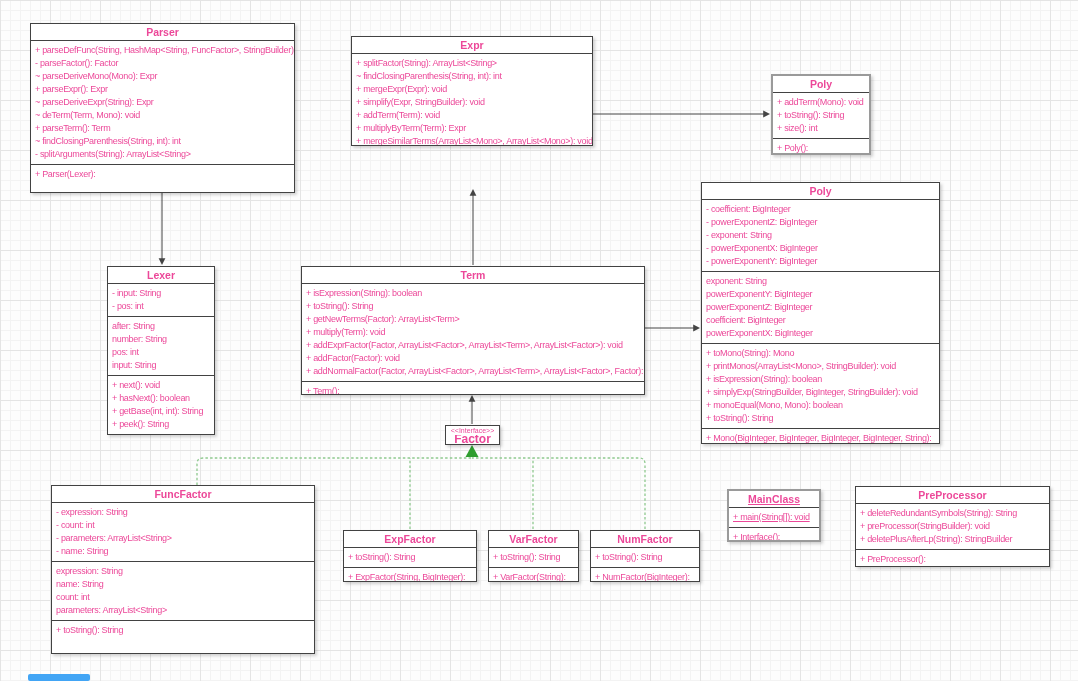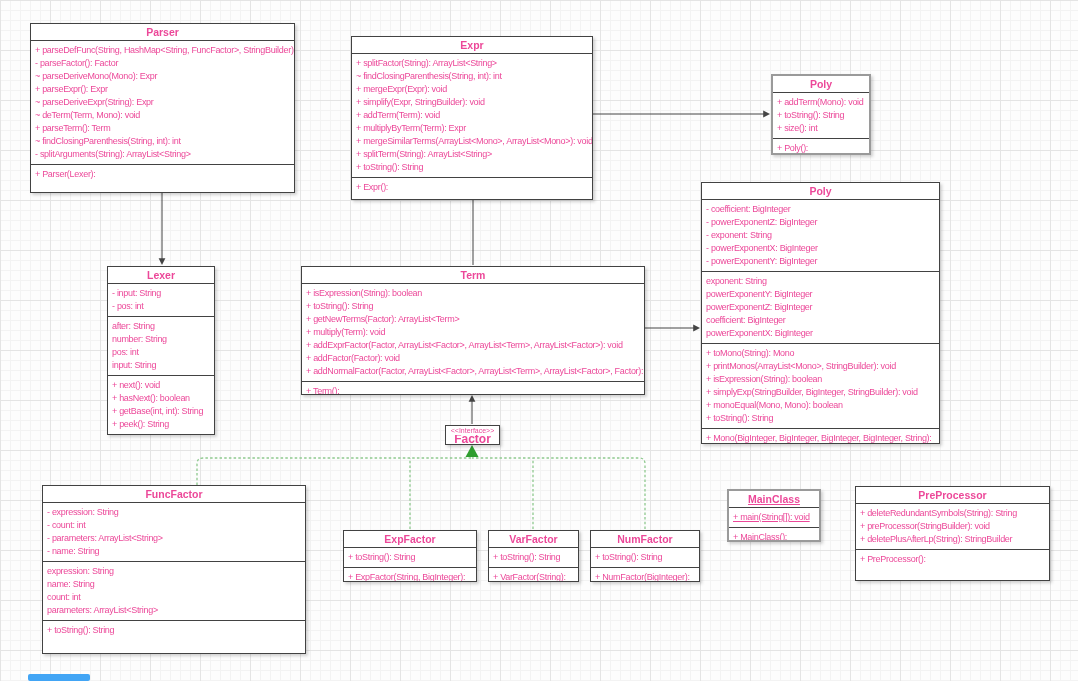--- a/index.html
+++ b/index.html
@@ -75,21 +75,21 @@
           <div class="uml-line">~ parseDeriveExpr(String): Expr</div>
           <div class="uml-line">~ deTerm(Term, Mono): void</div>
           <div class="uml-line">+ parseTerm(): Term</div>
           <div class="uml-line">~ findClosingParenthesis(String, int): int</div>
           <div class="uml-line">- splitArguments(String): ArrayList&lt;String&gt;</div>
         </div>
         <div class="uml-compartment">
           <div class="uml-line">+ Parser(Lexer):</div>
         </div>
       </div>
-      <div class="uml-box" style="left: 351px; top: 36px; width: 242px; height: 164px;">
+      <div class="uml-box" style="left: 351px; top: 36px; width: 242px; height: 110px;">
         <div class="uml-title">Expr</div>
         <div class="uml-compartment">
           <div class="uml-line">+ splitFactor(String): ArrayList&lt;String&gt;</div>
           <div class="uml-line">~ findClosingParenthesis(String, int): int</div>
           <div class="uml-line">+ mergeExpr(Expr): void</div>
           <div class="uml-line">+ simplify(Expr, StringBuilder): void</div>
           <div class="uml-line">+ addTerm(Term): void</div>
           <div class="uml-line">+ multiplyByTerm(Term): Expr</div>
           <div class="uml-line">+ mergeSimilarTerms(ArrayList&lt;Mono&gt;, ArrayList&lt;Mono&gt;): void</div>
           <div class="uml-line">+ splitTerm(String): ArrayList&lt;String&gt;</div>
@@ -169,21 +169,21 @@
           <div class="uml-line">+ toString(): String</div>
         </div>
         <div class="uml-compartment">
           <div class="uml-line">+ Mono(BigInteger, BigInteger, BigInteger, BigInteger, String):</div>
         </div>
       </div>
       <div class="uml-box small" style="left: 445px; top: 425px; width: 55px; height: 20px;">
         <div class="uml-stereotype">&lt;&lt;Interface&gt;&gt;</div>
         <div class="uml-title">Factor</div>
       </div>
-      <div class="uml-box" style="left: 42px; top: 485px; width: 264px; height: 169px;">
+      <div class="uml-box" style="left: 51px; top: 485px; width: 264px; height: 169px;">
         <div class="uml-title">FuncFactor</div>
         <div class="uml-compartment">
           <div class="uml-line">- expression: String</div>
           <div class="uml-line">- count: int</div>
           <div class="uml-line">- parameters: ArrayList&lt;String&gt;</div>
           <div class="uml-line">- name: String</div>
         </div>
         <div class="uml-compartment">
           <div class="uml-line">expression: String</div>
           <div class="uml-line">name: String</div>
@@ -220,24 +220,24 @@
         <div class="uml-compartment">
           <div class="uml-line">+ NumFactor(BigInteger):</div>
         </div>
       </div>
       <div class="uml-box gray" style="left: 727px; top: 489px; width: 94px; height: 53px; text-decoration: underline;">
         <div class="uml-title">MainClass</div>
         <div class="uml-compartment">
           <div class="uml-line">+ main(String[]): void</div>
         </div>
         <div class="uml-compartment">
-          <div class="uml-line">+ MainClass():</div>
-        </div>
-      </div>
-      <div class="uml-box" style="left: 855px; top: 486px; width: 195px; height: 95px;">
+          <div class="uml-line">+ Interface():</div>
+        </div>
+      </div>
+      <div class="uml-box" style="left: 855px; top: 486px; width: 195px; height: 81px;">
         <div class="uml-title">PreProcessor</div>
         <div class="uml-compartment">
           <div class="uml-line">+ deleteRedundantSymbols(String): String</div>
           <div class="uml-line">+ preProcessor(StringBuilder): void</div>
           <div class="uml-line">+ deletePlusAfterLp(String): StringBuilder</div>
         </div>
         <div class="uml-compartment">
           <div class="uml-line">+ PreProcessor():</div>
         </div>
       </div>

